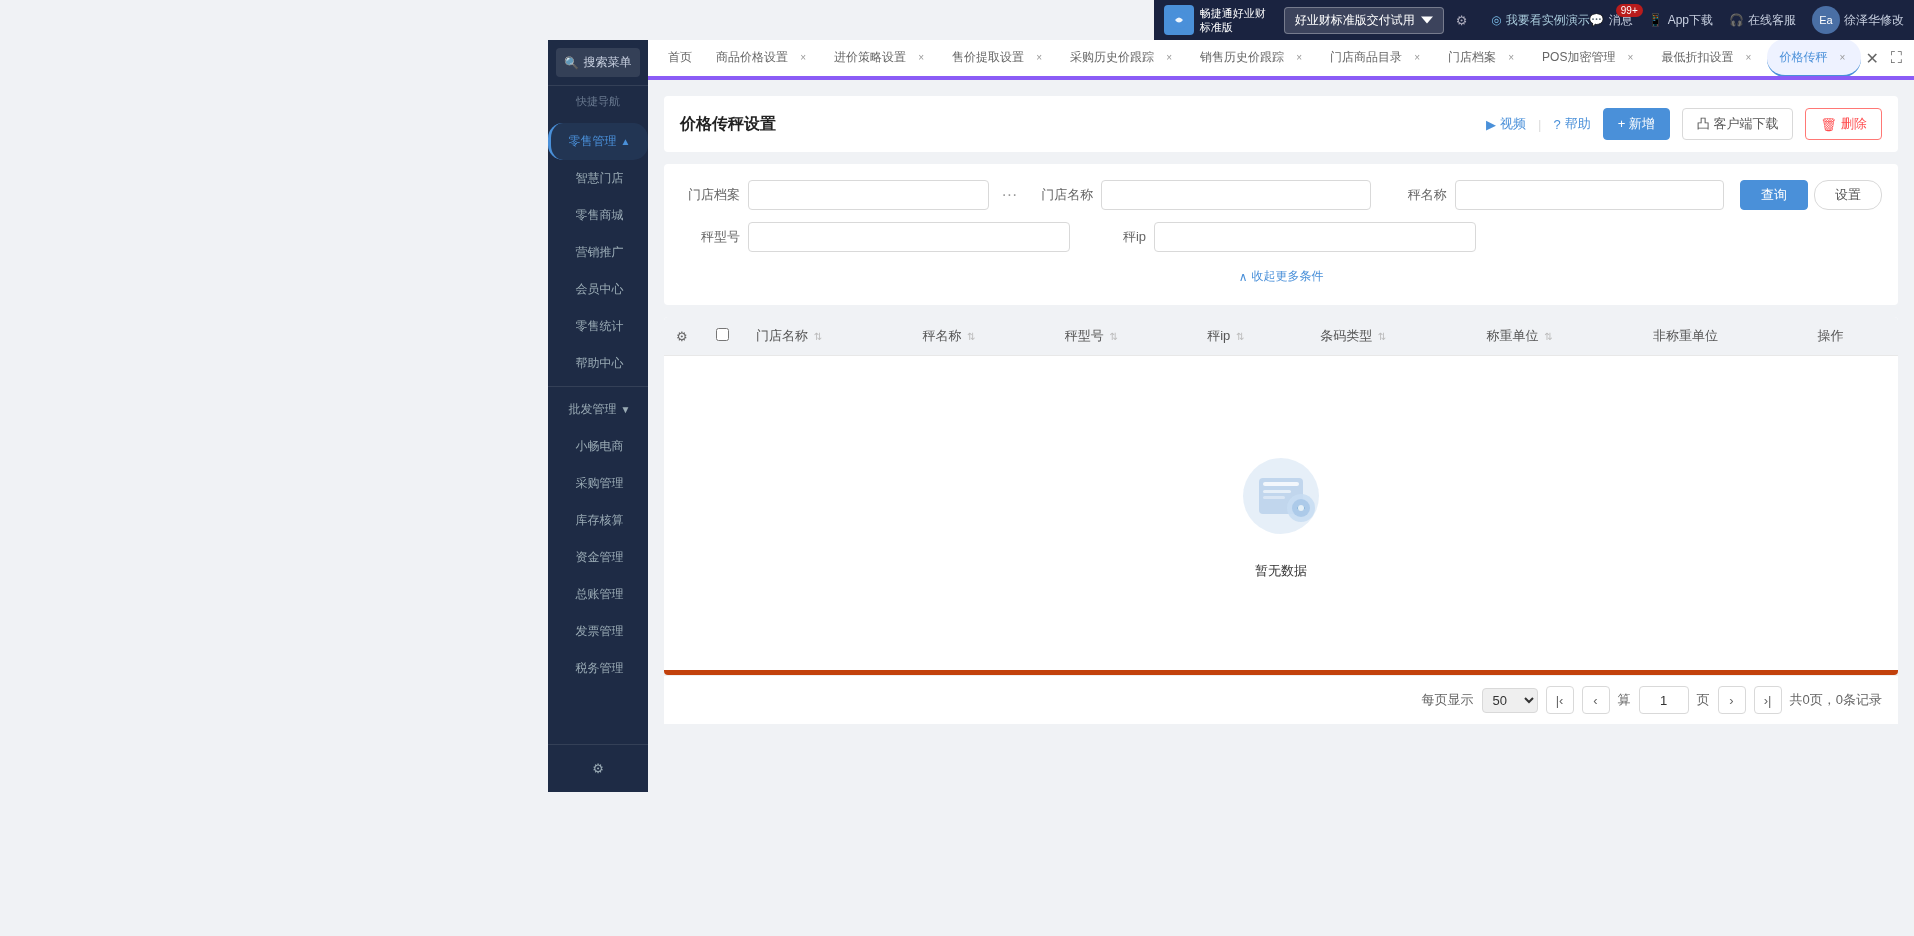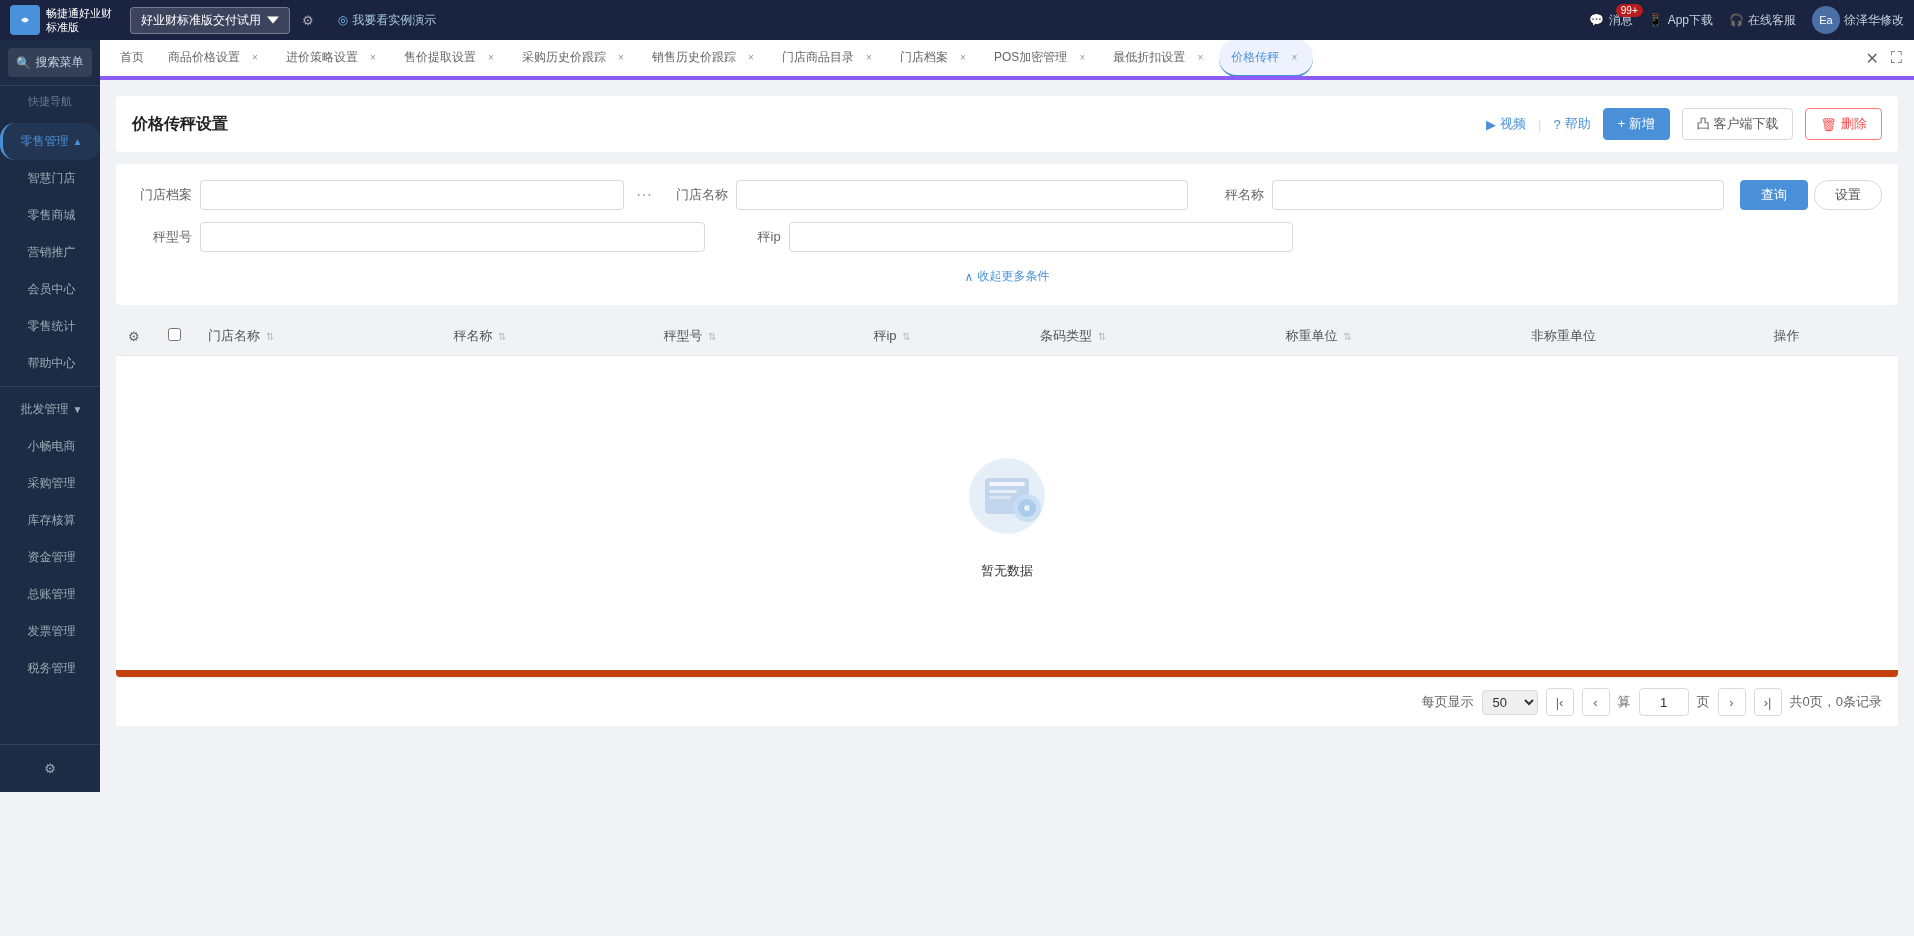--- a/index.html
+++ b/index.html
@@ -1,19 +1,19 @@
 <!DOCTYPE html>
 <html><head>
   <meta charset="utf-8">
   <style>
     * { box-sizing: border-box; margin: 0; padding: 0; }
     body { font-family: 'Microsoft YaHei', Arial, sans-serif; font-size: 13px; background: #f0f2f5; color: #333; }
 
     
-    .app-layout { display: flex; flex-direction: column; height: 792px; width: 1914px; overflow: hidden; }
+    .app-layout { display: flex; flex-direction: column; height: 792px; width: 1914px; overflow: hidden; align-items: flex-end; }
     .top-bar { display: flex; align-items: center; background: #1a2340; color: #fff; height: 40px; padding: 0 10px; flex-shrink: 0; }
     .main-area { display: flex; flex: 1; overflow: hidden; }
     .sidebar { width: 100px; background: #1e2b45; color: #c8d0e0; flex-shrink: 0; display: flex; flex-direction: column; }
     .content-area { flex: 1; display: flex; flex-direction: column; overflow: hidden; }
     .tab-bar { background: #fff; border-bottom: 4px solid #8b5cf6; display: flex; align-items: center; height: 40px; padding: 0 8px; flex-shrink: 0; overflow-x: auto; }
     .page-content { flex: 1; padding: 16px; overflow: auto; background: #f0f2f5; }
 
     
     .top-bar-left { display: flex; align-items: center; gap: 8px; flex: 0 0 auto; }
     .app-logo { display: flex; align-items: center; gap: 6px; color: #fff; font-size: 13px; margin-right: 10px; }
@@ -62,21 +62,21 @@
     .form-item { display: flex; align-items: center; gap: 8px; flex: 1; }
     .form-label { color: #666; font-size: 13px; white-space: nowrap; min-width: 60px; text-align: right; }
     .form-input { flex: 1; height: 30px; border: 1px solid #d9d9d9; border-radius: 4px; padding: 0 8px; font-size: 13px; color: #333; outline: none; }
     .dots-icon { color: #999; cursor: pointer; font-size: 16px; margin-left: 4px; }
     .collapse-btn { display: flex; align-items: center; justify-content: center; gap: 4px; color: #4a90d9; font-size: 12px; cursor: pointer; padding: 4px 0; }
 
     
     .table-container { background: #fff; border-radius: 4px; overflow: hidden; }
     .table { width: 100%; border-collapse: collapse; }
     .table th { background: #f0f2f5; padding: 10px 12px; text-align: left; font-weight: 500; font-size: 13px; color: #555; border-bottom: 1px solid #e8e8e8; white-space: nowrap; }
-    .table td { padding: 10px 12px; border-bottom: 7px solid #c2410c; font-size: 13px; color: #333; }
+    .table td { padding: 10px 12px; border-bottom: 5px solid #c2410c; font-size: 13px; color: #333; }
     .table th .sort-icon { color: #bbb; font-size: 10px; margin-left: 2px; }
     .checkbox-th { width: 40px; text-align: center; }
     .settings-th { width: 40px; text-align: center; }
     .gear-icon { color: #666; cursor: pointer; }
 
     
     .empty-state { display: flex; flex-direction: column; align-items: center; justify-content: center; padding: 80px 0; }
 
     
     .pagination { background: #fff; padding: 10px 16px; display: flex; align-items: center; justify-content: flex-end; gap: 8px; border-top: 1px solid #f0f0f0; }

